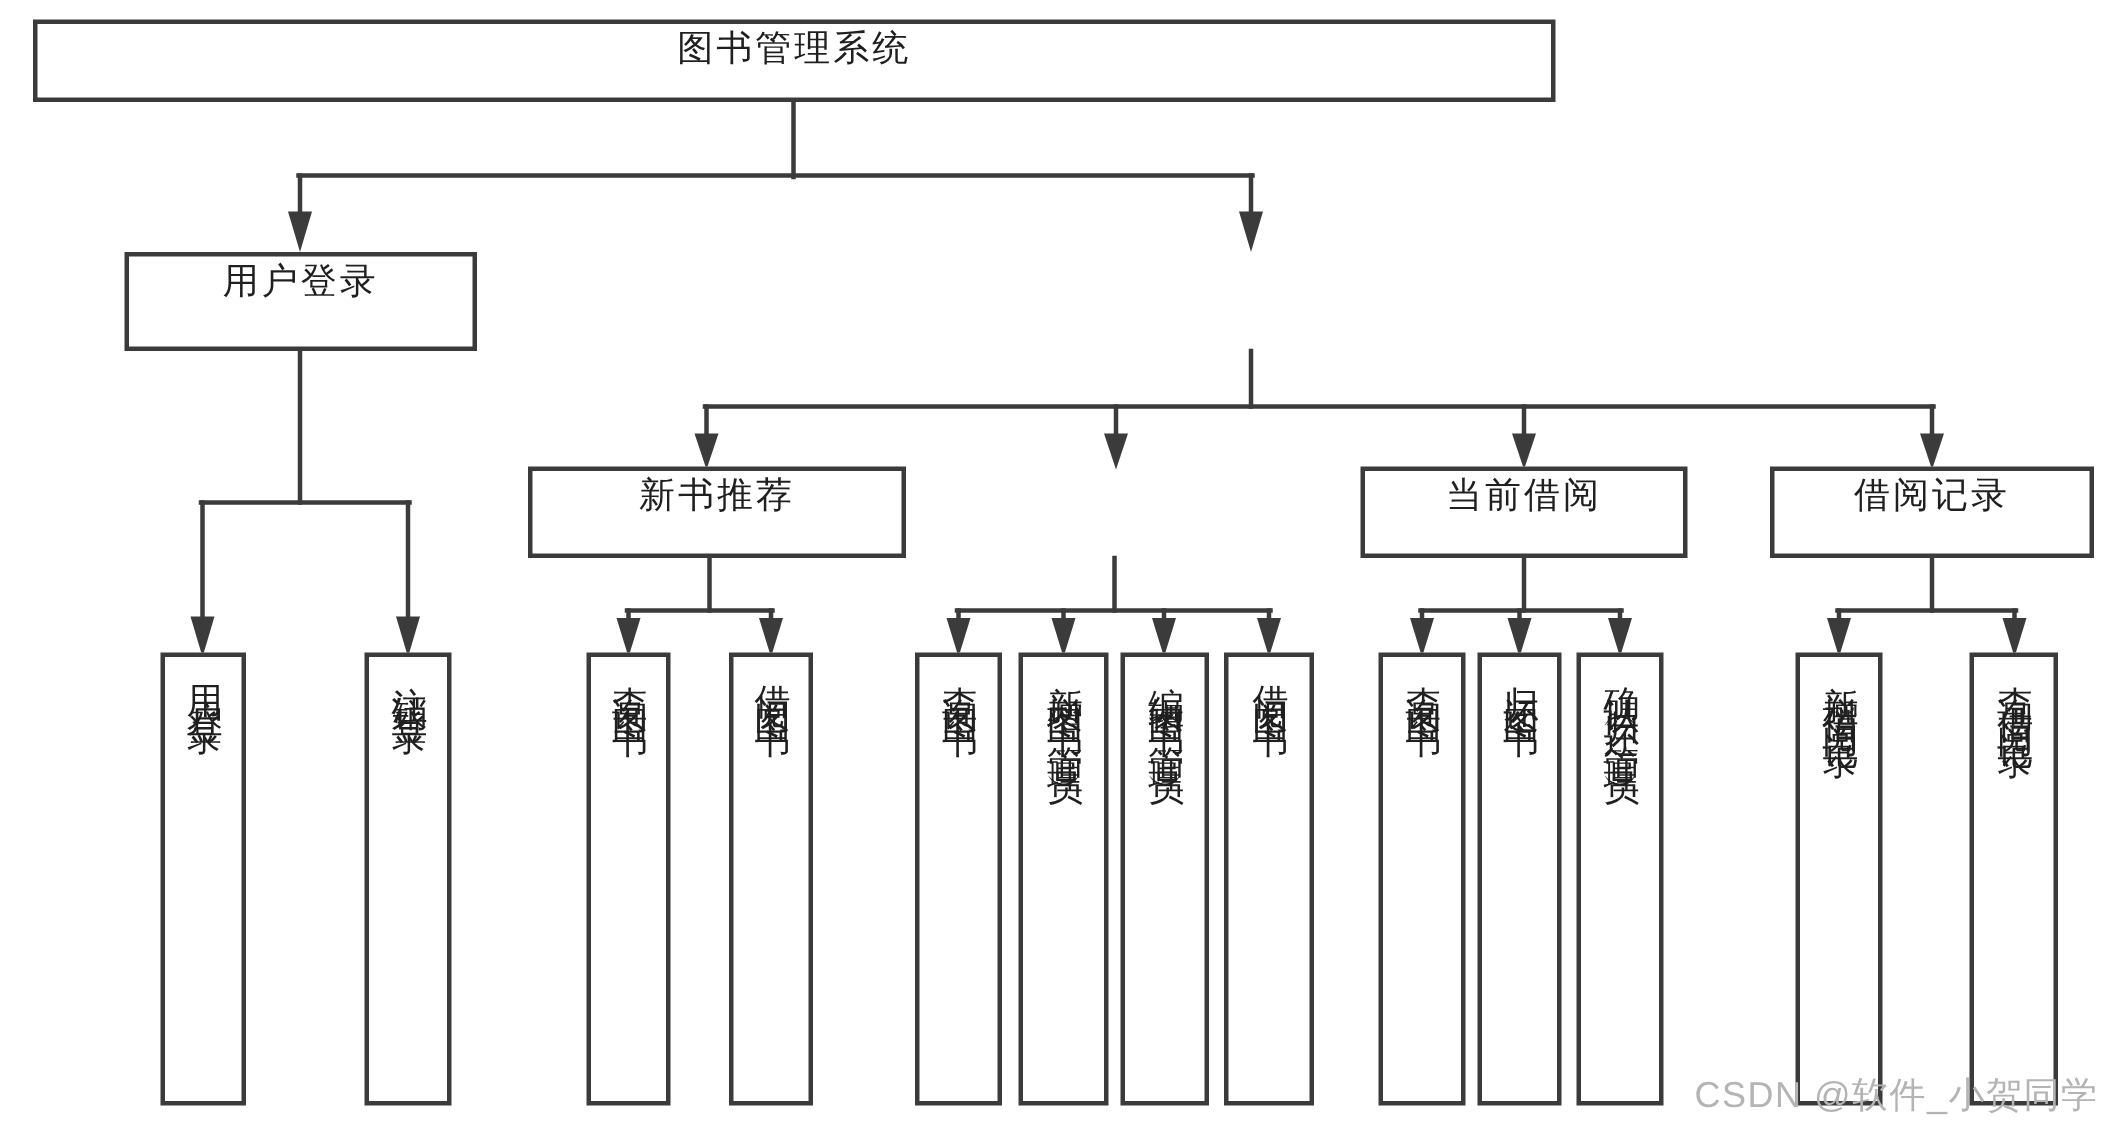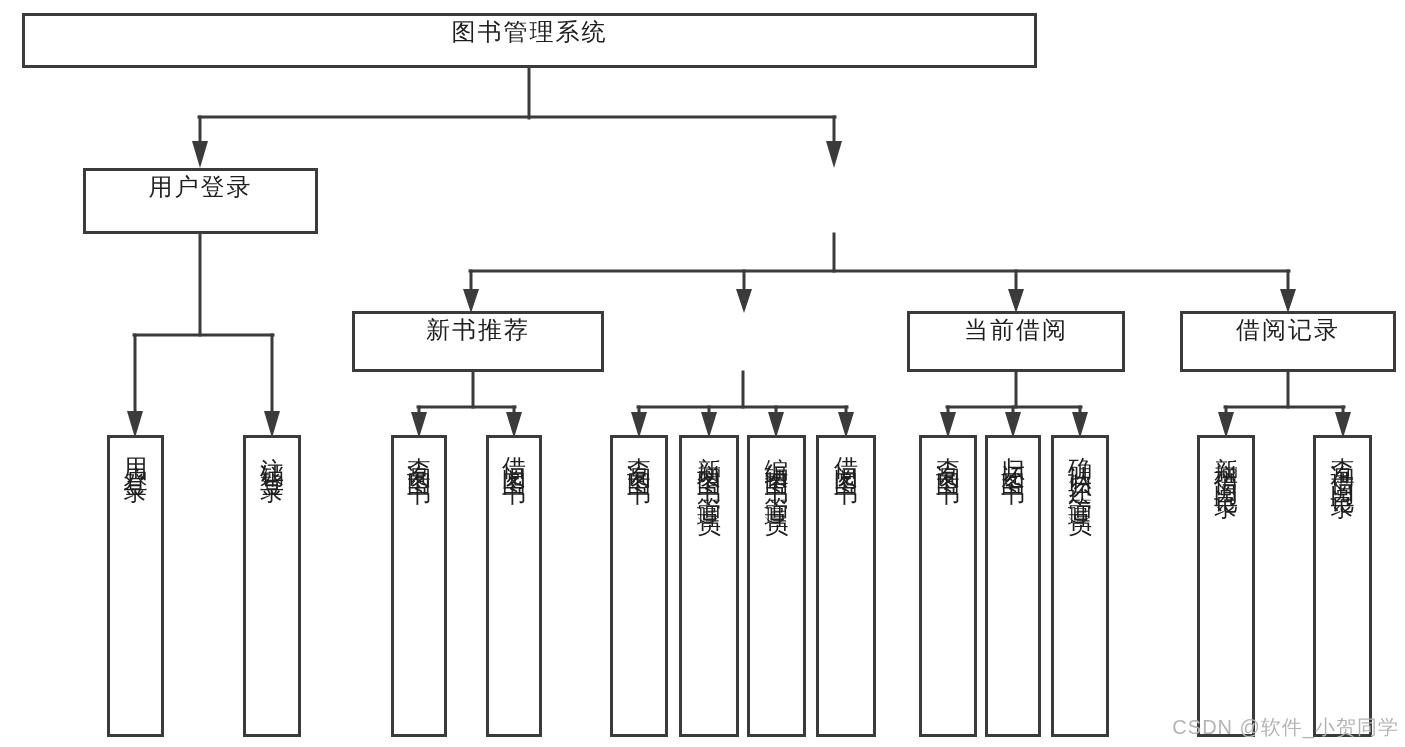--- a/index.html
+++ b/index.html
@@ -33,21 +33,21 @@
     writing-mode:vertical-rl;
     text-orientation:mixed;
     letter-spacing:8px;
     font-size:24px;
     line-height:1;
     color:var(--text);
   }
   .watermark{
     position:absolute;
     right:6px;top:714px;
-    font-size:20px;
+    font-size:24px;
     letter-spacing:1px;
     color:var(--wm);
     z-index:3;
     white-space:nowrap;
   }
 </style>
 </head>
 <body>
 
 <div class="stage">

